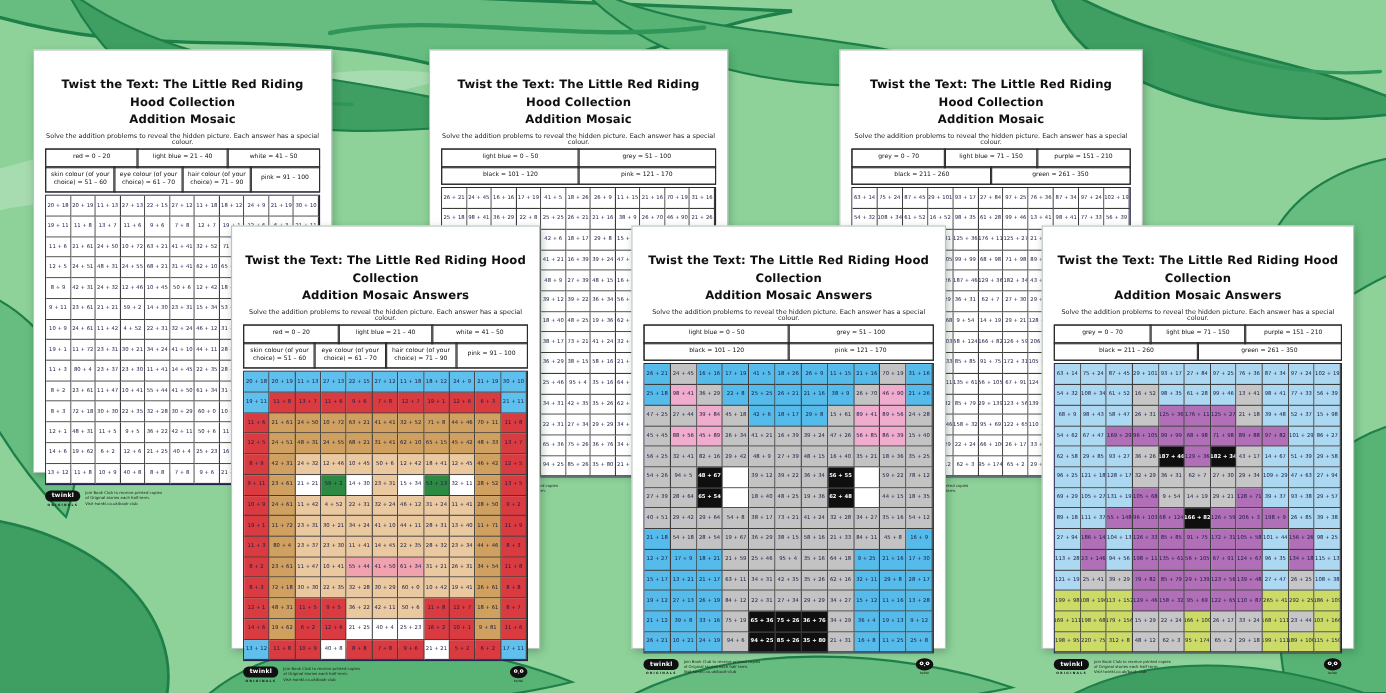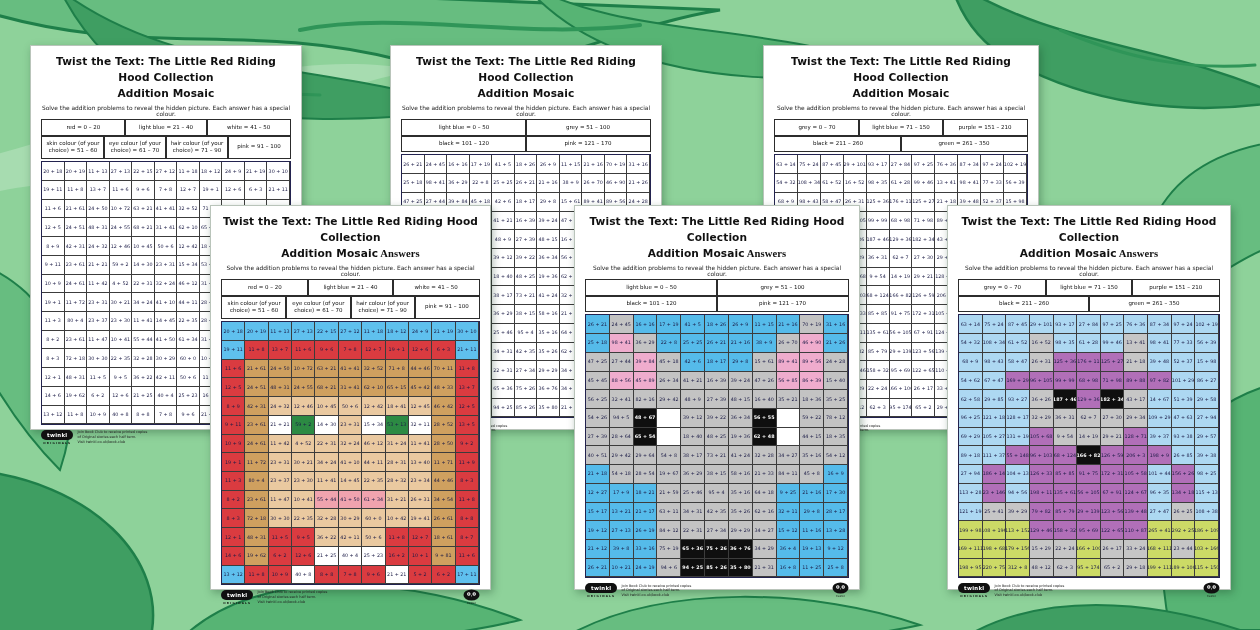--- a/index.html
+++ b/index.html
@@ -11,23 +11,23 @@
   .page{position:absolute;background:#fff;border:1px solid #b9c4ba;
         box-shadow:2px 3px 8px rgba(20,60,35,.35);box-sizing:border-box;
         padding:6px 10px 4px 10px;color:#111;}
   .slot-back-left  {left:30px; top:45px; width:272px;height:385px;z-index:1;}
   .slot-back-mid   {left:390px;top:45px; width:272px;height:385px;z-index:1;}
   .slot-back-right {left:763px;top:45px; width:276px;height:385px;z-index:1;}
   .slot-front-left {left:210px;top:205px;width:281px;height:385px;z-index:2;}
   .slot-front-mid  {left:574px;top:205px;width:286px;height:385px;z-index:2;}
   .slot-front-right{left:947px;top:205px;width:284px;height:385px;z-index:2;}
 
-  .title{margin:2px 0 0 0;text-align:center;font-size:10.6px;line-height:1.5;
+  .title{margin:18px 0 0 0;text-align:center;font-size:10.6px;line-height:1.5;
          font-weight:bold;color:#101010;letter-spacing:.1px;}
-  .title .answers{font-weight:bold;font-family:Liberation Serif, serif;}
+  .title .answers{font-weight:bold;}
   .subtitle{margin:3px 0 2px 0;text-align:center;font-size:5.9px;color:#1c1c1c;}
 
   .key{border:1px solid #2c2c2c;margin:1px 0 2px 0;}
   .key-row{display:flex;}
   .key-cell{flex:1;outline:0.5px solid #2c2c2c;display:flex;align-items:center;
             justify-content:center;text-align:center;font-size:5.5px;line-height:1.25;
             color:#101010;padding:2px 2px;}
   .key-tall .key-cell{padding:4.5px 2px;}
 
   .grid{height:262px;display:grid;grid-template-columns:repeat(11,1fr);

